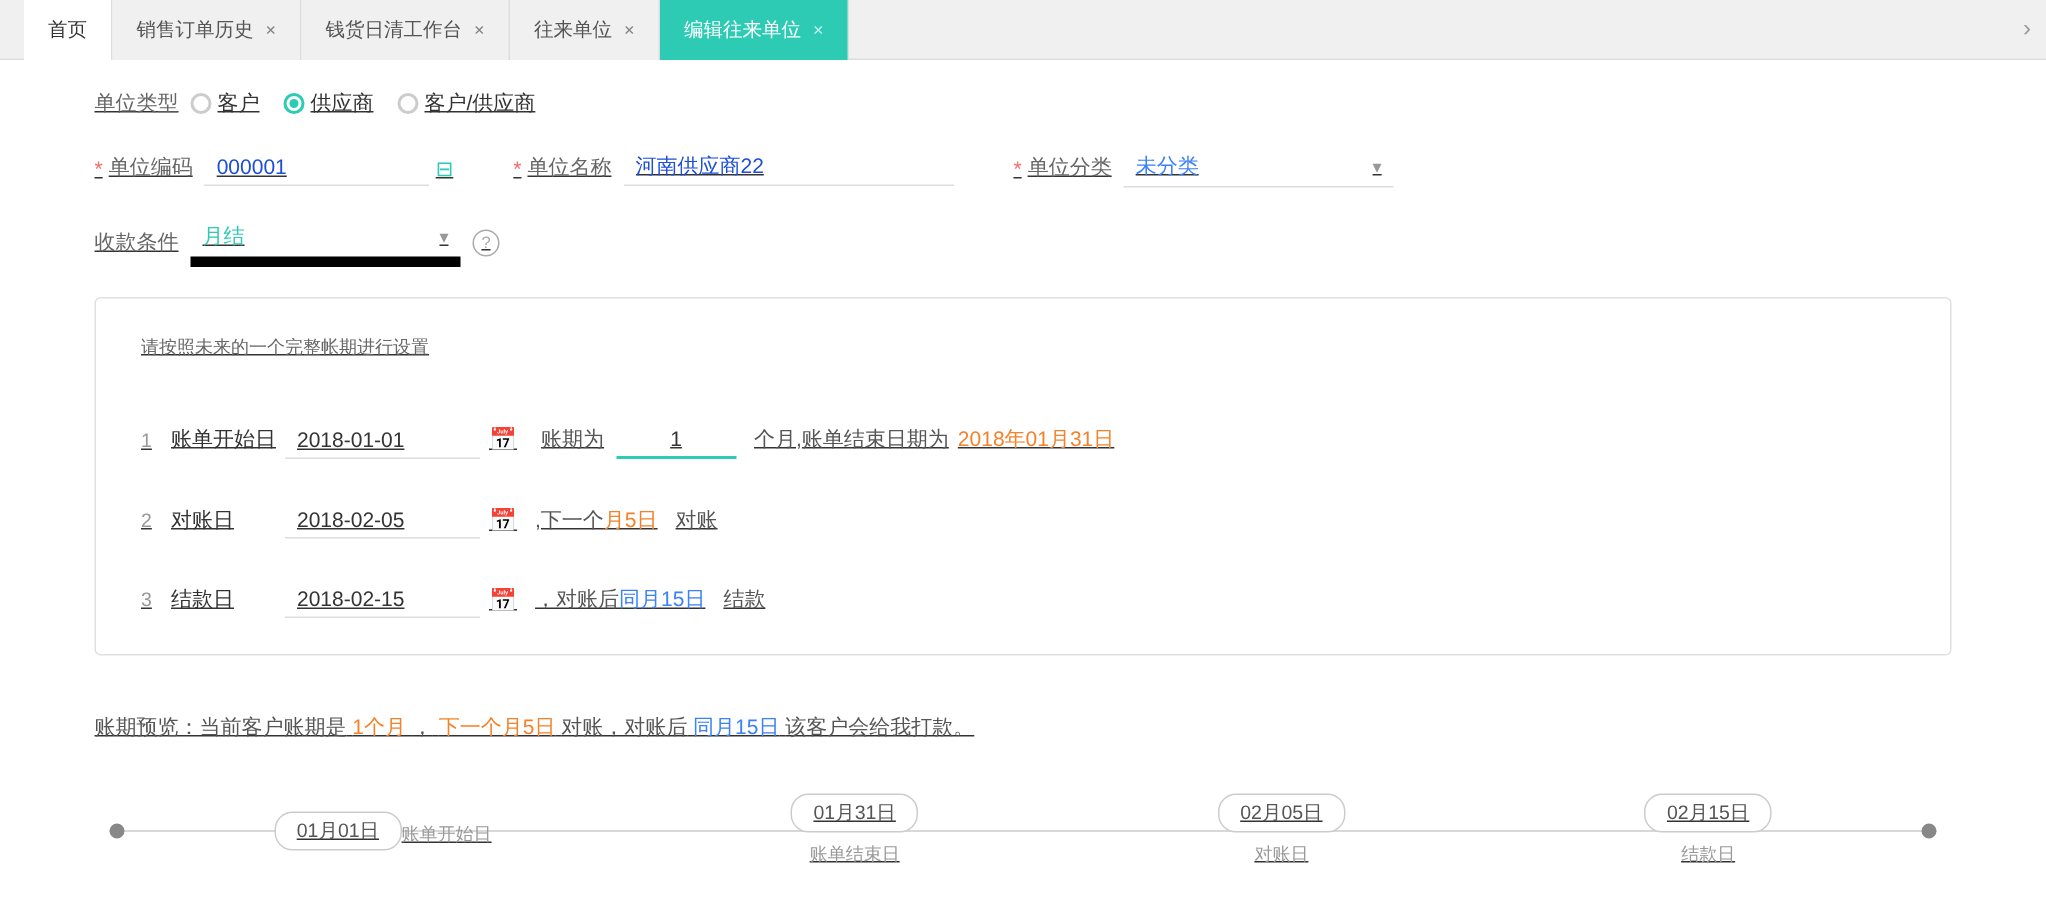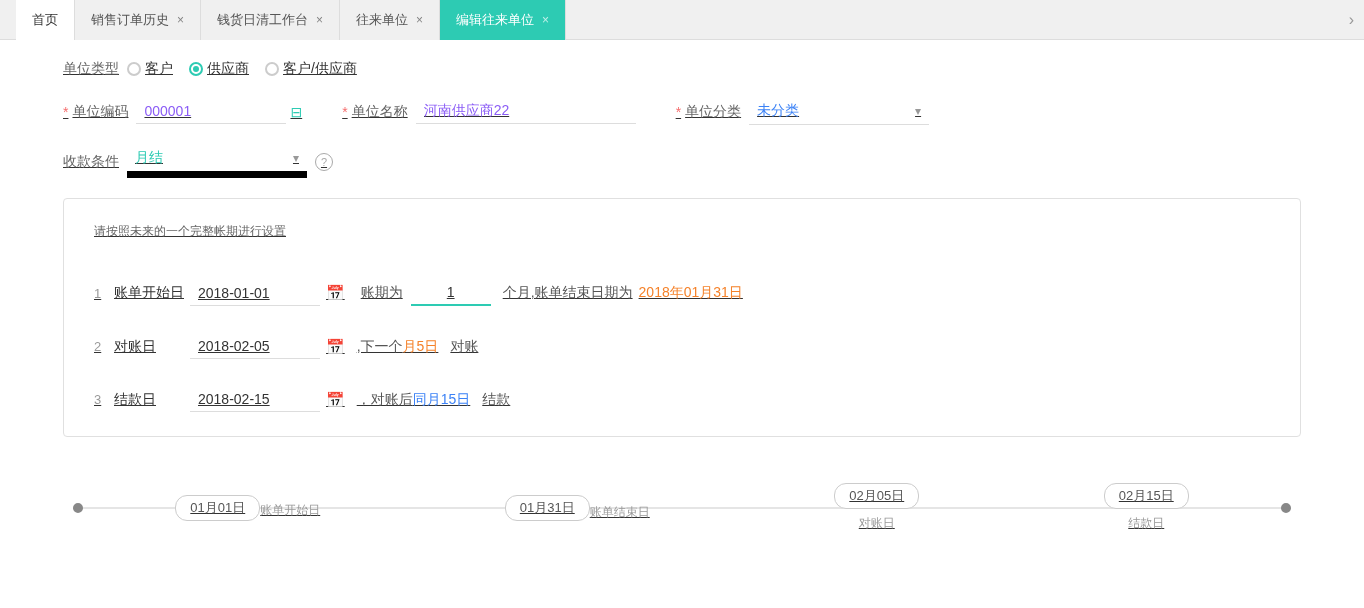--- a/index.html
+++ b/index.html
@@ -108,21 +108,21 @@
     }
 
     
     .input-field {
       border: none;
       border-bottom: 1px solid #ddd;
       padding: 4px 8px;
       font-size: 14px;
       outline: none;
       width: 150px;
-      color: #8b5cf6;
+      color: #1d4ed8;
     }
     .input-icon {
       color: #2dcbb3;
       margin-left: 4px;
       cursor: pointer;
     }
 
     .select-field {
       display: flex;
       align-items: center;
@@ -356,39 +356,48 @@
       <span class="period-field-label">结款日</span>
       <input class="period-date-input" type="text" value="2018-02-15" style="">
       <span class="cal-icon">📅</span>
       <span class="period-suffix" style="margin-left:12px;">，对账后</span>
       <span class="teal-text">同月15日</span>
       <span class="period-suffix">结款</span>
     </div>
   </div>
 
   <div class="preview-section">
+    <div class="preview-text">
+      <span>账期预览：当前客户账期是</span>
+      <span class="orange-text">1个月</span>
+      <span>，</span>
+      <span class="orange-text">下一个月5日</span>
+      <span>对账，对账后</span>
+      <span class="teal-text">同月15日</span>
+      <span> 该客户会给我打款。</span>
+    </div>
 
     <div style="position:relative; display:flex; align-items:center; margin: 0 10px; padding: 10px 0;">
 
       <div style="position:absolute; top:50%; left:0; right:0; height:1px; background:#ccc; transform:translateY(-50%); z-index:0;"></div>
 
       <div style="position:relative; z-index:1; display:flex; flex-direction:column; align-items:center;">
         <div style="width:10px;height:10px;border-radius:50%;background:#888;border:2px solid #888;"></div>
       </div>
 
       <div style="flex:1;"></div>
 
       <div style="position:relative;z-index:1;display:flex;align-items:center;">
         <div style="border:1px solid #ccc;border-radius:12px;padding:3px 14px;font-size:13px;color:#555;background:#fff;">01月01日</div>
         <div style="color:#999;font-size:12px;margin-top:6px;">账单开始日</div>
       </div>
 
       <div style="flex:2;"></div>
 
-      <div style="position:relative;z-index:1;display:flex;flex-direction:row;align-items:flex-end;">
+      <div style="position:relative;z-index:1;display:flex;flex-direction:column;align-items:center;">
         <div style="border:1px solid #ccc;border-radius:12px;padding:3px 14px;font-size:13px;color:#555;background:#fff;">01月31日</div>
         <div style="color:#999;font-size:12px;margin-top:6px;">账单结束日</div>
       </div>
 
       <div style="flex:2;"></div>
 
       <div style="position:relative;z-index:1;display:flex;flex-direction:column;align-items:center;">
         <div style="border:1px solid #ccc;border-radius:12px;padding:3px 14px;font-size:13px;color:#555;background:#fff;">02月05日</div>
         <div style="color:#999;font-size:12px;margin-top:6px;">对账日</div>
       </div>

